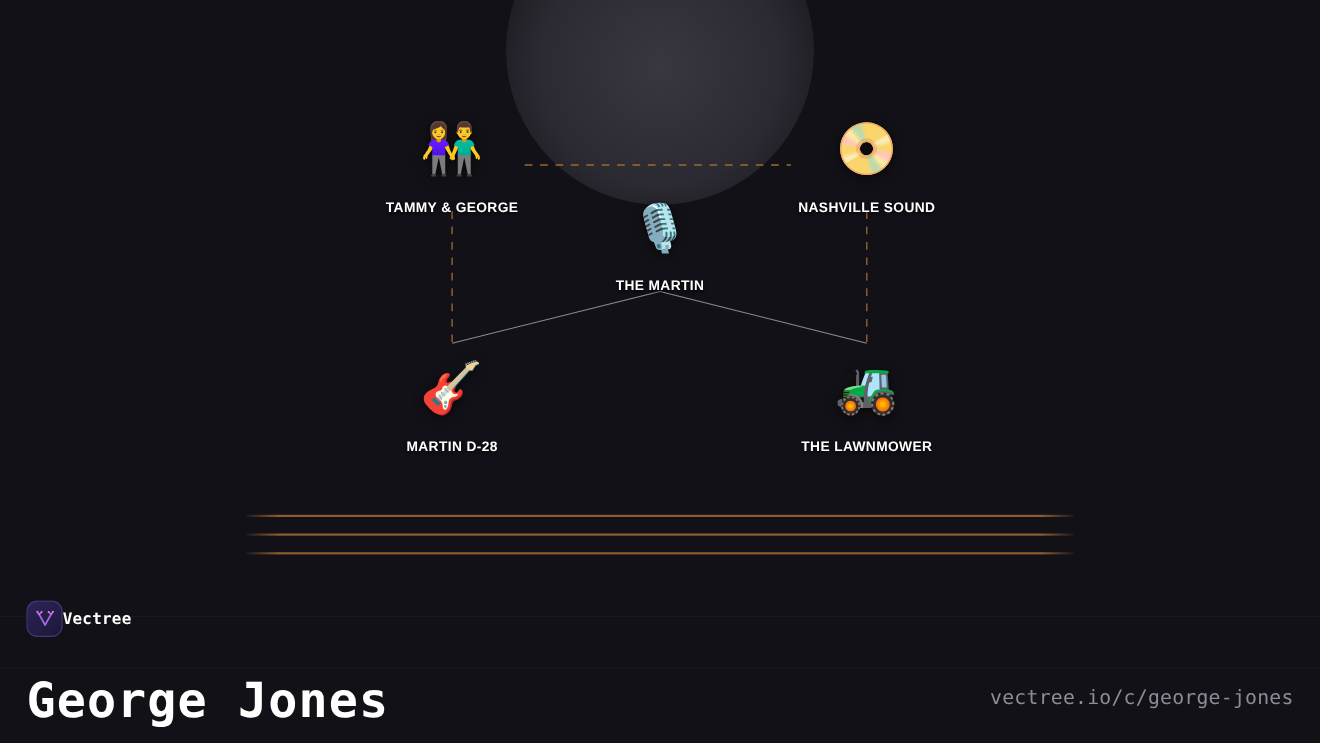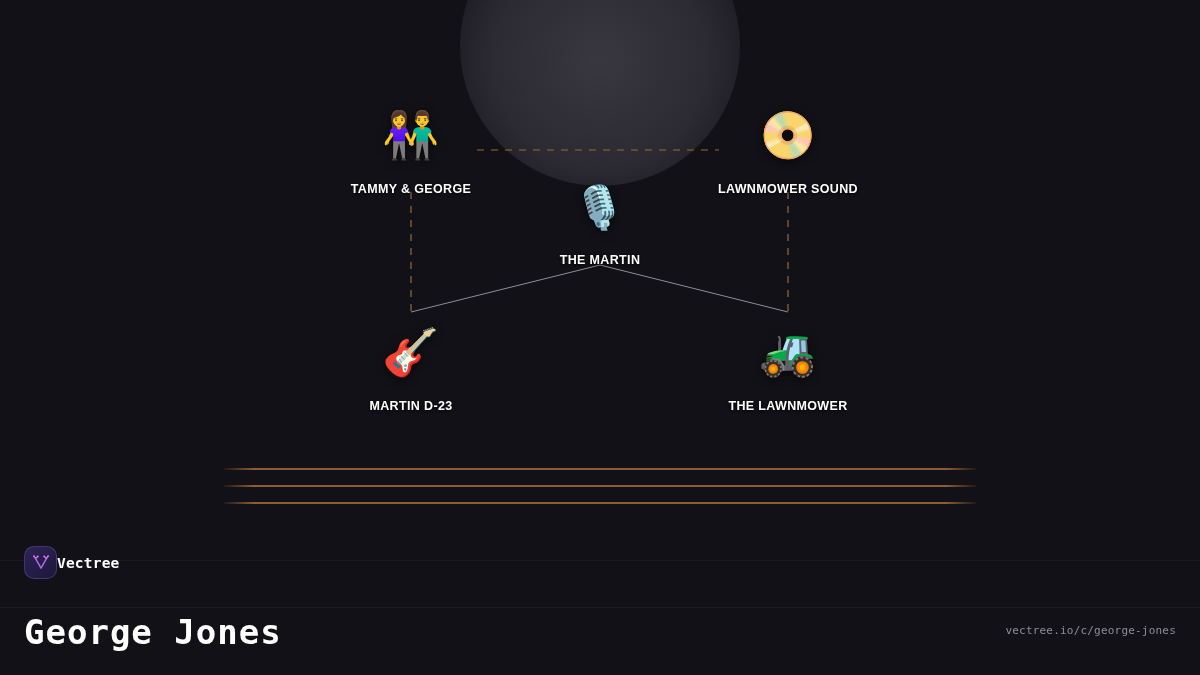--- a/index.html
+++ b/index.html
@@ -137,31 +137,31 @@
     font-size: 14.5px;
     font-weight: bold;
     color: #ffffff;
     letter-spacing: 0.2px;
   }
   .title {
     position: absolute;
     left: 24px;
     top: 612px;
     font-family: "DejaVu Sans Mono", monospace;
-    font-size: 34px;
+    font-size: 44px;
     font-weight: bold;
     color: #ffffff;
     letter-spacing: 1px;
   }
   .url {
     position: absolute;
     right: 24px;
     top: 624px;
     font-family: "DejaVu Sans Mono", monospace;
-    font-size: 11px;
+    font-size: 18px;
     color: #8d8d97;
     letter-spacing: 0.2px;
   }
 </style>
 </head>
 <body>
 
 <div class="canvas">
 
   <div class="glow-circle"></div>
@@ -178,31 +178,31 @@
     <line x1="600" y1="265" x2="788" y2="312" stroke="#b0b0bb" stroke-width="1" opacity="0.78"></line>
   </svg>
 
   <div class="node" style="left:411px; top:108px;">
     <span class="emoji">👫</span>
     <span class="label">TAMMY &amp; GEORGE</span>
   </div>
 
   <div class="node" style="left:788px; top:108px;">
     <span class="emoji">📀</span>
-    <span class="label">LAWNMOWER SOUND</span>
+    <span class="label">NASHVILLE SOUND</span>
   </div>
 
   <div class="node small" style="left:600px; top:183px;">
     <span class="emoji">🎙️</span>
     <span class="label">THE MARTIN</span>
   </div>
 
   <div class="node" style="left:411px; top:325px;">
     <span class="emoji">🎸</span>
-    <span class="label">MARTIN D-23</span>
+    <span class="label">MARTIN D-28</span>
   </div>
 
   <div class="node" style="left:788px; top:325px;">
     <span class="emoji">🚜</span>
     <span class="label">THE LAWNMOWER</span>
   </div>
 
   <div class="bars">
     <div class="bar"></div>
     <div class="bar"></div>

